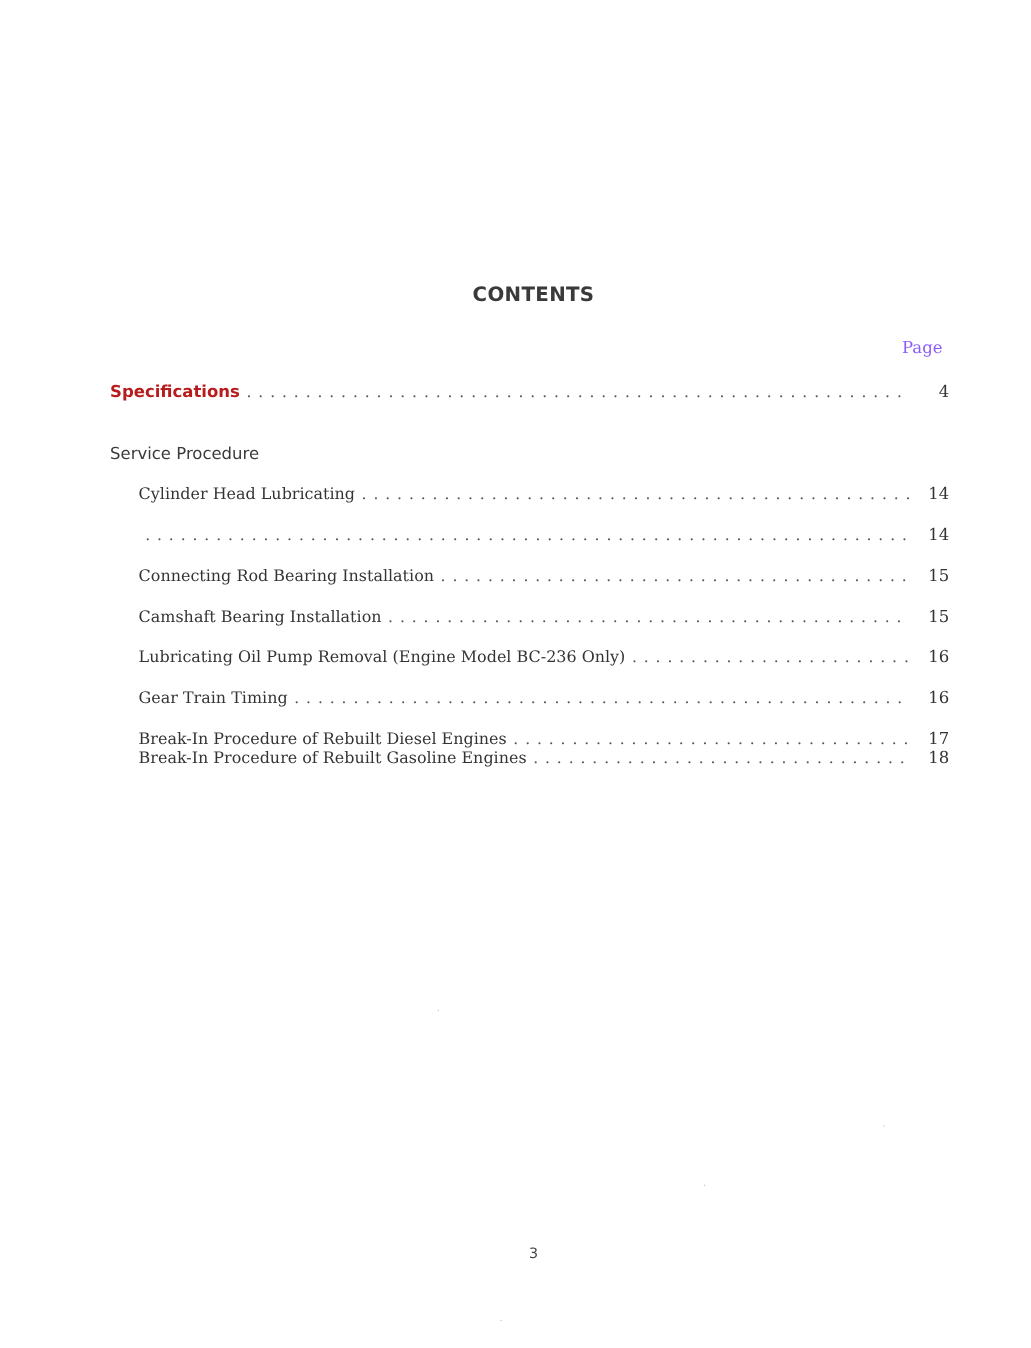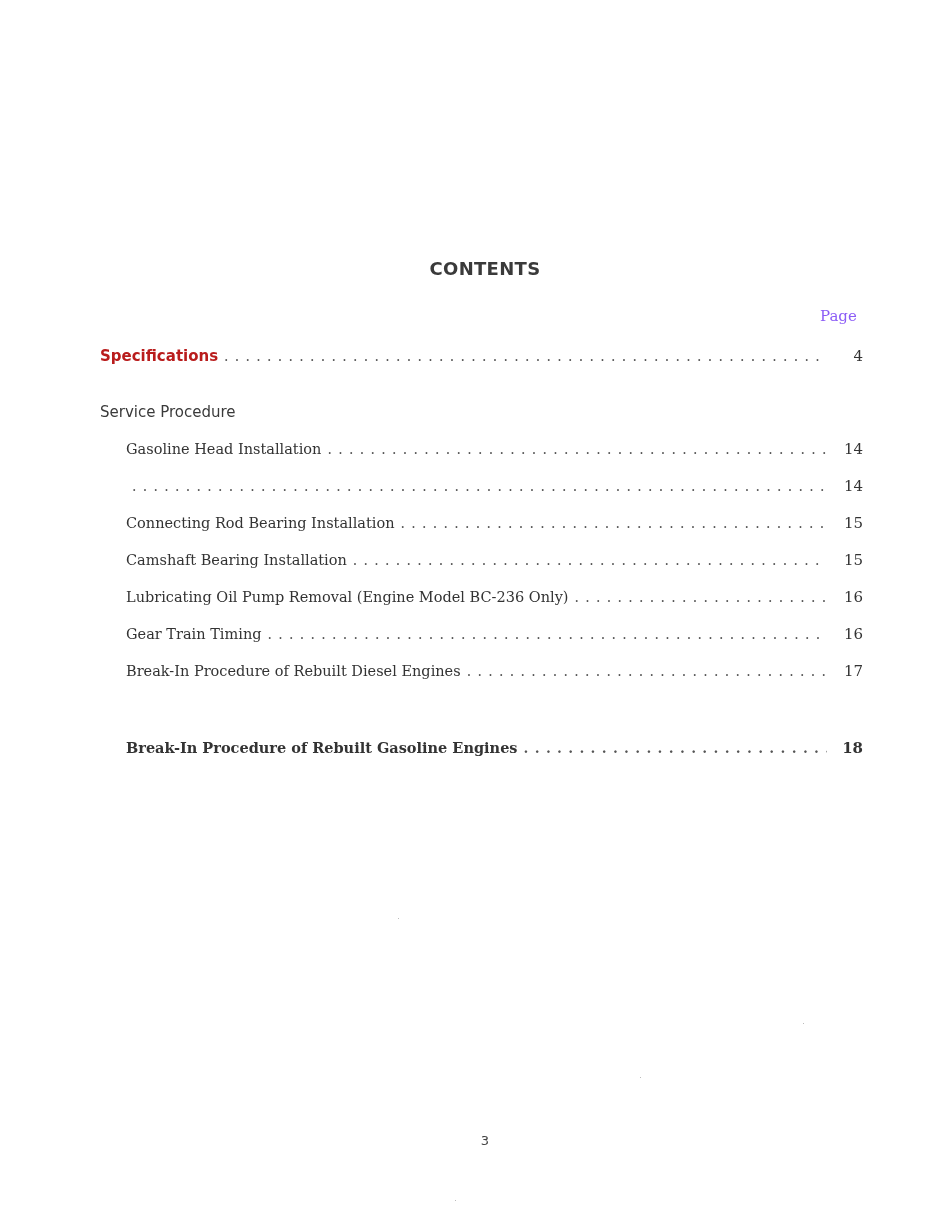--- a/index.html
+++ b/index.html
@@ -43,21 +43,21 @@
 
   <div class="row major" style="top:347px;">
     <span class="lbl">Specifications</span>
     <span class="dots">....................................................................................................</span>
     <span class="pg">4</span>
   </div>
 
   <div class="section-head">Service Procedure</div>
 
   <div class="row minor" style="top:440px;">
-    <span class="lbl">Gasoline Head Installation</span>
+    <span class="lbl">Cylinder Head Lubricating</span>
     <span class="dots">....................................................................................................</span>
     <span class="pg">14</span>
   </div>
   <div class="row minor" style="top:477px;">
     <span class="dots">....................................................................................................</span>
     <span class="pg">14</span>
   </div>
   <div class="row minor" style="top:514px;">
     <span class="lbl">Connecting Rod Bearing Installation</span>
     <span class="dots">....................................................................................................</span>
@@ -76,21 +76,21 @@
   <div class="row minor" style="top:625px;">
     <span class="lbl">Gear Train Timing</span>
     <span class="dots">....................................................................................................</span>
     <span class="pg">16</span>
   </div>
   <div class="row minor" style="top:662px;">
     <span class="lbl">Break-In Procedure of Rebuilt Diesel Engines</span>
     <span class="dots">....................................................................................................</span>
     <span class="pg">17</span>
   </div>
-  <div class="row minor" style="top:739px;font-weight:bold;">
+  <div class="row minor" style="top:680px;">
     <span class="lbl">Break-In Procedure of Rebuilt Gasoline Engines</span>
     <span class="dots">....................................................................................................</span>
     <span class="pg">18</span>
   </div>
 
   <div class="speck" style="left:398px;top:918px;"></div>
   <div class="speck" style="left:803px;top:1023px;"></div>
   <div class="speck" style="left:640px;top:1077px;"></div>
   <div class="speck" style="left:455px;top:1200px;"></div>
 

